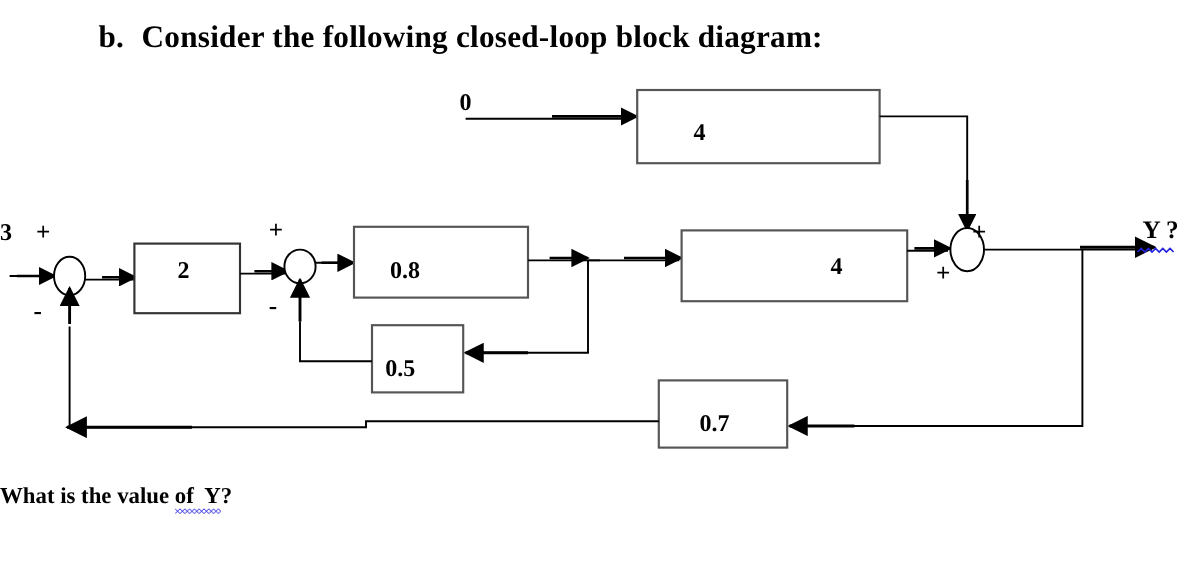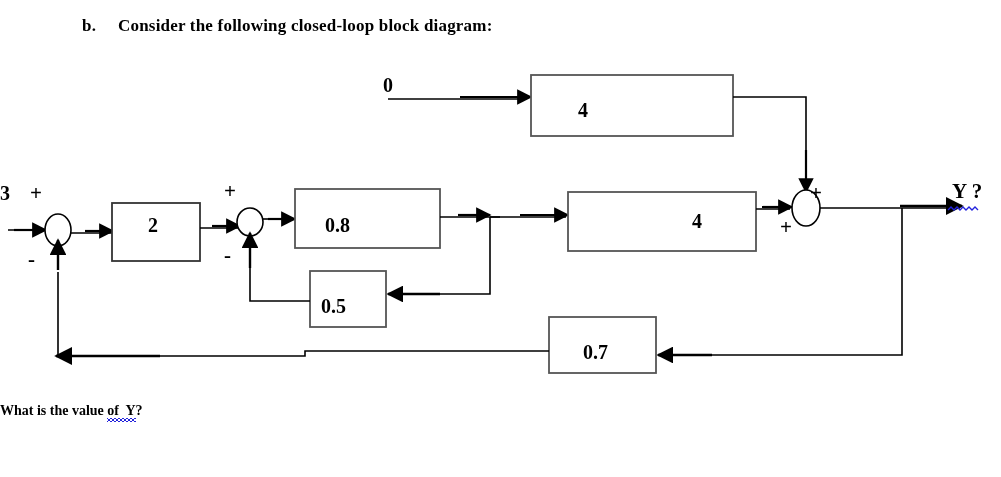--- a/index.html
+++ b/index.html
@@ -18,34 +18,34 @@
   .page {
     position: absolute;
     inset: 0;
     width: 1001px;
     height: 477px;
   }
   .heading {
     position: absolute;
     left: 82px;
     top: 16px;
-    font-size: 17px;
+    font-size: 26px;
     font-weight: bold;
     letter-spacing: 0.2px;
     white-space: pre;
   }
   .heading .label {
     display: inline-block;
     width: 36px;
   }
   .question {
     position: absolute;
     left: 0px;
     top: 403px;
-    font-size: 14px;
+    font-size: 19px;
     font-weight: bold;
     white-space: pre;
   }
   .squiggle-text {
     position: relative;
     display: inline-block;
   }
   .squiggle-text::after {
     content: "";
     position: absolute;

